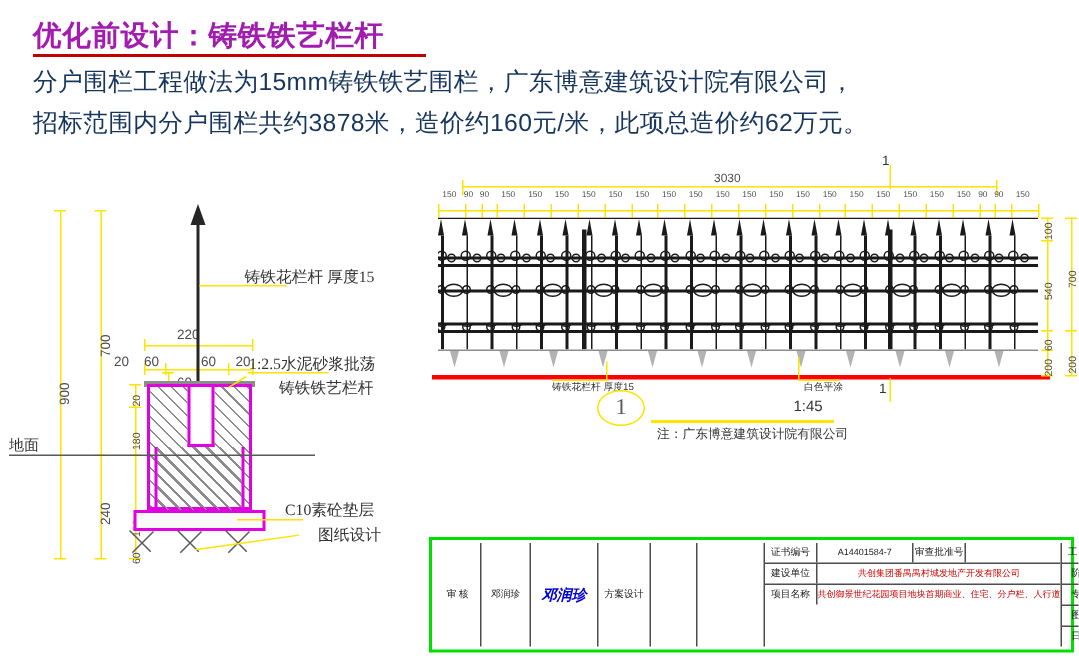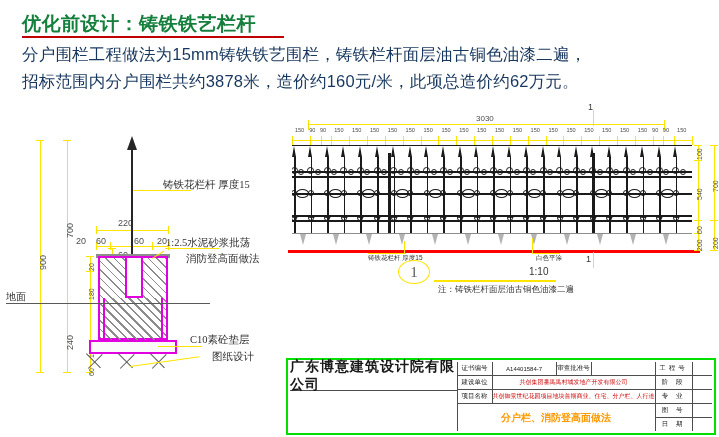--- a/index.html
+++ b/index.html
@@ -7,21 +7,21 @@
     width:719px;height:437px;overflow:hidden;background:#ffffff;
     font-family:"Liberation Sans","DejaVu Sans",sans-serif;
     position:relative;
   }
   .page{position:absolute;inset:0;}
 
   
   .hdr{position:absolute;left:0;top:0;width:719px;}
   .hdr-title{
     position:absolute;left:22px;top:11px;
-    font-size:19px;font-weight:bold;color:#15803d;letter-spacing:.5px;
+    font-size:19px;font-weight:bold;color:#a21caf;letter-spacing:.5px;
     white-space:nowrap;
   }
   .hdr-rule{
     position:absolute;left:22px;top:36px;width:262px;height:2px;background:#c00000;
   }
   .hdr-p{
     position:absolute;left:22px;
     font-size:16.5px;color:#17365d;white-space:nowrap;letter-spacing:.2px;
   }
   .hdr-l1{top:44px;}
@@ -192,21 +192,21 @@
   .leader{position:absolute;background:#ffe400;}
 </style>
 </head>
 <body>
 
 <div class="page">
 
   <div class="hdr">
     <div class="hdr-title">优化前设计：铸铁铁艺栏杆</div>
     <div class="hdr-rule"></div>
-    <div class="hdr-p hdr-l1">分户围栏工程做法为15mm铸铁铁艺围栏，铸铁栏杆面层油古铜色油漆二遍，</div>
+    <div class="hdr-p hdr-l1">分户围栏工程做法为15mm铸铁铁艺围栏，广东博意建筑设计院有限公司，</div>
     <div class="hdr-p hdr-l2">招标范围内分户围栏共约3878米，造价约160元/米，此项总造价约62万元。</div>
   </div>
 
   <div class="cad">
 
     <div class="sec">
 
       <div class="yl yl-v" style="left:40px;top:32px;height:232px;"></div>
       <div class="yl yl-h" style="left:36px;top:32px;width:8px;"></div>
       <div class="yl yl-h" style="left:36px;top:264px;width:8px;"></div>
@@ -274,21 +274,21 @@
 
       <div class="ground-line"></div>
       <div class="lbl hand" style="left:6px;top:182px;font-size:10px;">地面</div>
 
       <div class="leader" style="left:133px;top:82px;width:58px;height:1px;"></div>
       <div class="lbl hand" style="left:163px;top:70px;">铸铁花栏杆   厚度15</div>
 
       <div class="leader" style="left:152px;top:150px;width:14px;height:1px;transform:rotate(-32deg);transform-origin:0 0;"></div>
       <div class="leader" style="left:165px;top:140px;width:54px;height:1px;"></div>
       <div class="lbl hand" style="left:166px;top:128px;">1:2.5水泥砂浆批荡</div>
-      <div class="lbl hand" style="left:186px;top:144px;">消防登高面做法</div>
+      <div class="lbl hand" style="left:186px;top:144px;">铸铁铁艺栏杆</div>
 
       <div class="leader" style="left:158px;top:238px;width:44px;height:1px;"></div>
       <div class="lbl hand" style="left:190px;top:225px;">C10素砼垫层</div>
       <div class="leader" style="left:130px;top:258px;width:70px;height:1px;transform:rotate(-8deg);transform-origin:0 0;"></div>
       <div class="lbl hand" style="left:212px;top:242px;">图纸设计</div>
     </div>
 
     <div class="elev">
 
       <div class="yl yl-h" style="left:22px;top:16px;width:356px;"></div>
@@ -582,53 +582,57 @@
       <div class="dim" style="left:300px;top:146px;font-size:9px;color:#333;">1</div>
 
       <div class="leader" style="left:118px;top:133px;width:1px;height:12px;"></div>
       <div class="leader" style="left:82px;top:145px;width:38px;height:1px;"></div>
       <div class="lbl" style="left:82px;top:146px;font-size:6.5px;color:#333;">铸铁花栏杆   厚度15</div>
       <div class="leader" style="left:246px;top:130px;width:1px;height:15px;"></div>
       <div class="leader" style="left:246px;top:145px;width:28px;height:1px;"></div>
       <div class="lbl" style="left:250px;top:146px;font-size:6.5px;color:#333;">白色平涂</div>
 
       <div class="caption-circle">1</div>
-      <div class="caption-scale">1:10</div>
+      <div class="caption-scale">1:45</div>
       <div class="caption-ul"></div>
-      <div class="caption-note">注：铸铁栏杆面层油古铜色油漆二遍</div>
+      <div class="caption-note">注：广东博意建筑设计院有限公司</div>
     </div>
   </div>
 
   <div class="tb">
     <div class="tb-inner">
 
       <div class="tb-col-a">
-        <div class="tb-company">广东博意建筑设计院有限公司</div>
         <div class="tb-sign">
+          <div class="tb-srow">
+            <div class="tb-cell w1">审  核</div>
+            <div class="tb-cell w2">邓润珍</div>
+            <div class="tb-cell w3 sig b">邓润珍</div>
+            <div class="tb-cell w4">方案设计</div>
+            <div class="tb-cell w5"></div>
+            <div class="tb-cell w6 sig"></div>
+          </div>
         </div>
       </div>
 
       <div class="tb-col-b">
         <div class="tb-brow r1">
           <div class="tb-k">证书编号</div>
           <div class="tb-v dark">A14401584-7</div>
           <div class="tb-k">审查批准号</div>
           <div class="tb-v dark"></div>
         </div>
         <div class="tb-brow r2">
           <div class="tb-k">建设单位</div>
           <div class="tb-v">共创集团番禺禺村城发地产开发有限公司</div>
         </div>
         <div class="tb-brow r3">
           <div class="tb-k">项目名称</div>
           <div class="tb-v">共创御景世纪花园项目地块首期商业、住宅、分户栏、人行道</div>
         </div>
-        <div class="tb-brow r4">
-          <div class="tb-draw-title">分户栏、消防登高面做法</div>
-        </div>
       </div>
 
       <div class="tb-col-c">
         <div class="tb-crow">
           <div class="tb-ck">工程号</div>
 
         </div>
         <div class="tb-crow">
           <div class="tb-ck">阶  段</div>
 

